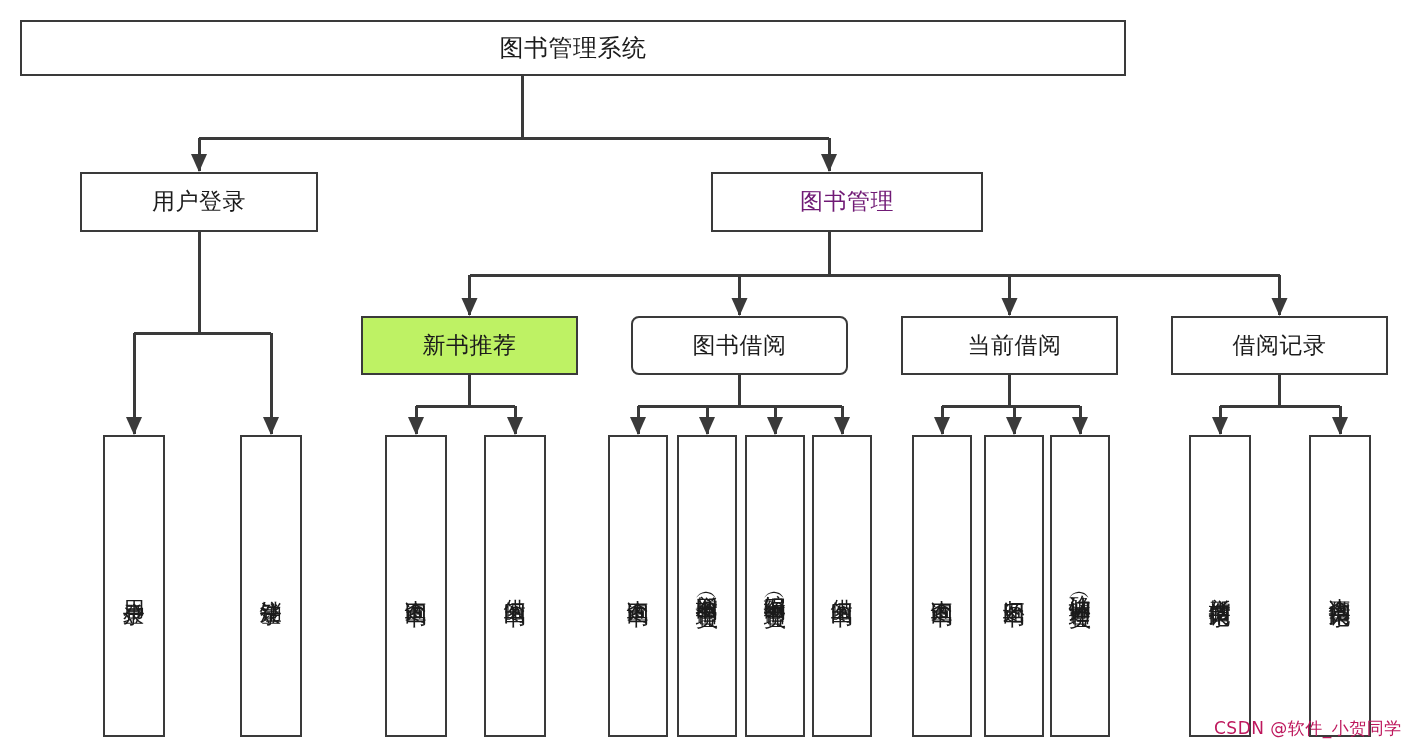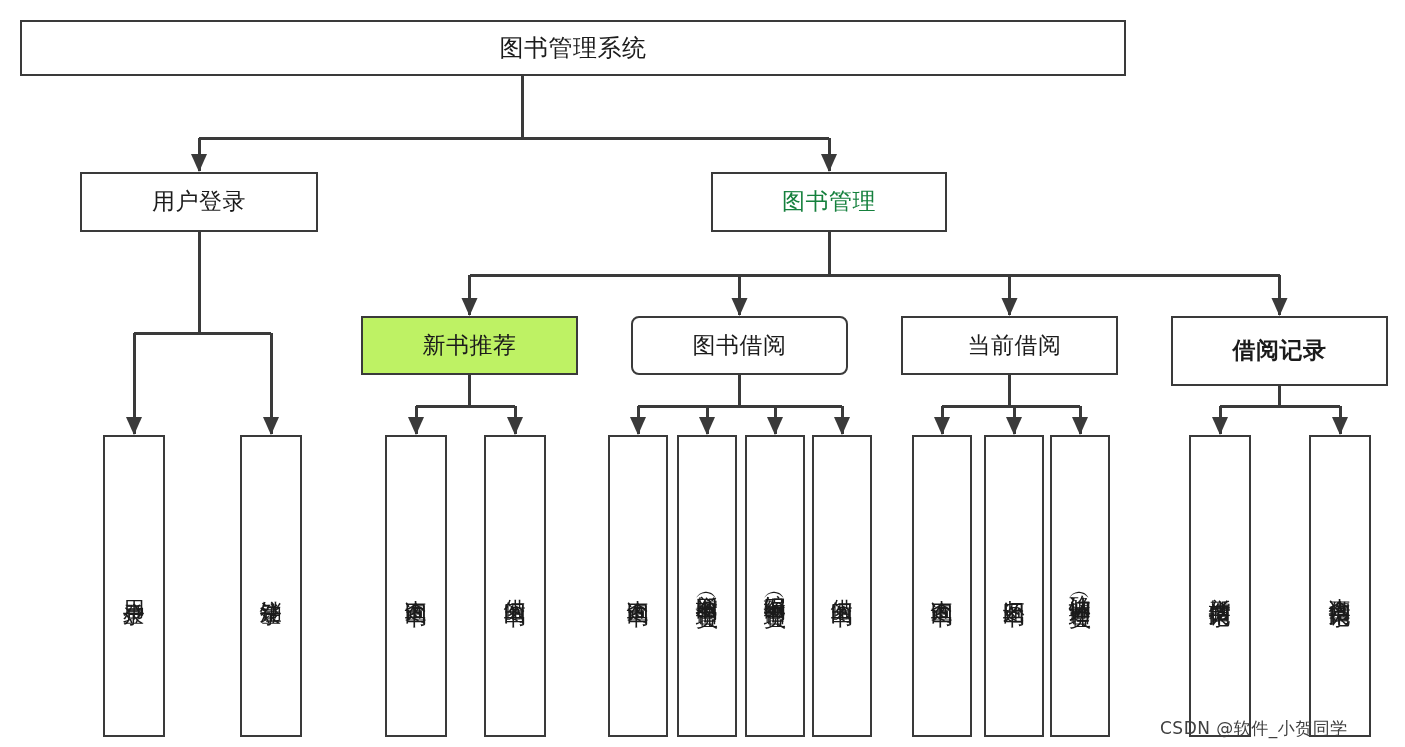--- a/index.html
+++ b/index.html
@@ -125,33 +125,33 @@
       <line x1="1340" y1="406" x2="1340" y2="434" stroke="#3a3a3a" stroke-width="3" shape-rendering="crispEdges"></line>
       <polygon points="1332,417 1348,417 1340,435" fill="#3a3a3a"></polygon>
     </svg>
   <div id="nodes">
       <div class="node horiz root" style="left: 20px; top: 20px; width: 1106px; height: 56px; border-color: rgb(58, 58, 58); background: rgb(255, 255, 255); color: rgb(27, 27, 27);">
         <span class="lbl">图书管理系统</span>
       </div>
       <div class="node horiz" style="left: 80px; top: 172px; width: 238px; height: 60px; border-color: rgb(58, 58, 58); background: rgb(255, 255, 255); color: rgb(27, 27, 27);">
         <span class="lbl">用户登录</span>
       </div>
-      <div class="node horiz" style="left: 711px; top: 172px; width: 236px; height: 60px; border-color: rgb(58, 58, 58); background: rgb(255, 255, 255); color: #15803d;">
+      <div class="node horiz" style="left: 711px; top: 172px; width: 272px; height: 60px; border-color: rgb(58, 58, 58); background: rgb(255, 255, 255); color: #701a75;">
         <span class="lbl">图书管理</span>
       </div>
       <div class="node horiz" style="left: 361px; top: 316px; width: 217px; height: 59px; border-color: rgb(58, 58, 58); background: #bef264; color: rgb(27, 27, 27);">
         <span class="lbl">新书推荐</span>
       </div>
       <div class="node horiz" style="left: 631px; top: 316px; width: 217px; height: 59px; border-color: rgb(58, 58, 58); background: rgb(255, 255, 255); color: rgb(27, 27, 27); border-radius: 8px;">
         <span class="lbl">图书借阅</span>
       </div>
       <div class="node horiz" style="left: 901px; top: 316px; width: 217px; height: 59px; border-color: rgb(58, 58, 58); background: rgb(255, 255, 255); color: rgb(27, 27, 27); padding-left: 10px;">
         <span class="lbl">当前借阅</span>
       </div>
-      <div class="node horiz" style="left: 1171px; top: 316px; width: 217px; height: 70px; border-color: rgb(58, 58, 58); background: rgb(255, 255, 255); color: rgb(27, 27, 27); font-weight: bold;">
+      <div class="node horiz" style="left: 1171px; top: 316px; width: 217px; height: 59px; border-color: rgb(58, 58, 58); background: rgb(255, 255, 255); color: rgb(27, 27, 27);">
         <span class="lbl">借阅记录</span>
       </div>
       <div class="node vert" style="left: 103px; top: 435px; width: 62px; height: 302px; border-color: rgb(58, 58, 58); background: rgb(255, 255, 255); color: rgb(27, 27, 27);">
         <span class="lbl">用户登录</span>
       </div>
       <div class="node vert" style="left: 240px; top: 435px; width: 62px; height: 302px; border-color: rgb(58, 58, 58); background: rgb(255, 255, 255); color: rgb(27, 27, 27);">
         <span class="lbl">注销登录</span>
       </div>
       <div class="node vert" style="left: 385px; top: 435px; width: 62px; height: 302px; border-color: rgb(58, 58, 58); background: rgb(255, 255, 255); color: rgb(27, 27, 27);">
         <span class="lbl">查询图书</span>
@@ -180,14 +180,14 @@
       <div class="node vert" style="left: 1050px; top: 435px; width: 60px; height: 302px; border-color: rgb(58, 58, 58); background: rgb(255, 255, 255); color: rgb(27, 27, 27);">
         <span class="lbl">确认归还（管理员）</span>
       </div>
       <div class="node vert" style="left: 1189px; top: 435px; width: 62px; height: 302px; border-color: rgb(58, 58, 58); background: rgb(255, 255, 255); color: rgb(27, 27, 27);">
         <span class="lbl">新增借阅记录</span>
       </div>
       <div class="node vert" style="left: 1309px; top: 435px; width: 62px; height: 302px; border-color: rgb(58, 58, 58); background: rgb(255, 255, 255); color: rgb(27, 27, 27);">
         <span class="lbl">查询借阅记录</span>
       </div>
     </div>
-  <div class="watermark" style="left: 1160px; top: 717px; color: #404040;">CSDN @软件_小贺同学</div>
+  <div class="watermark" style="left: 1214px; top: 717px; color: #be185d;">CSDN @软件_小贺同学</div>
 </div>
 
 </body></html>

